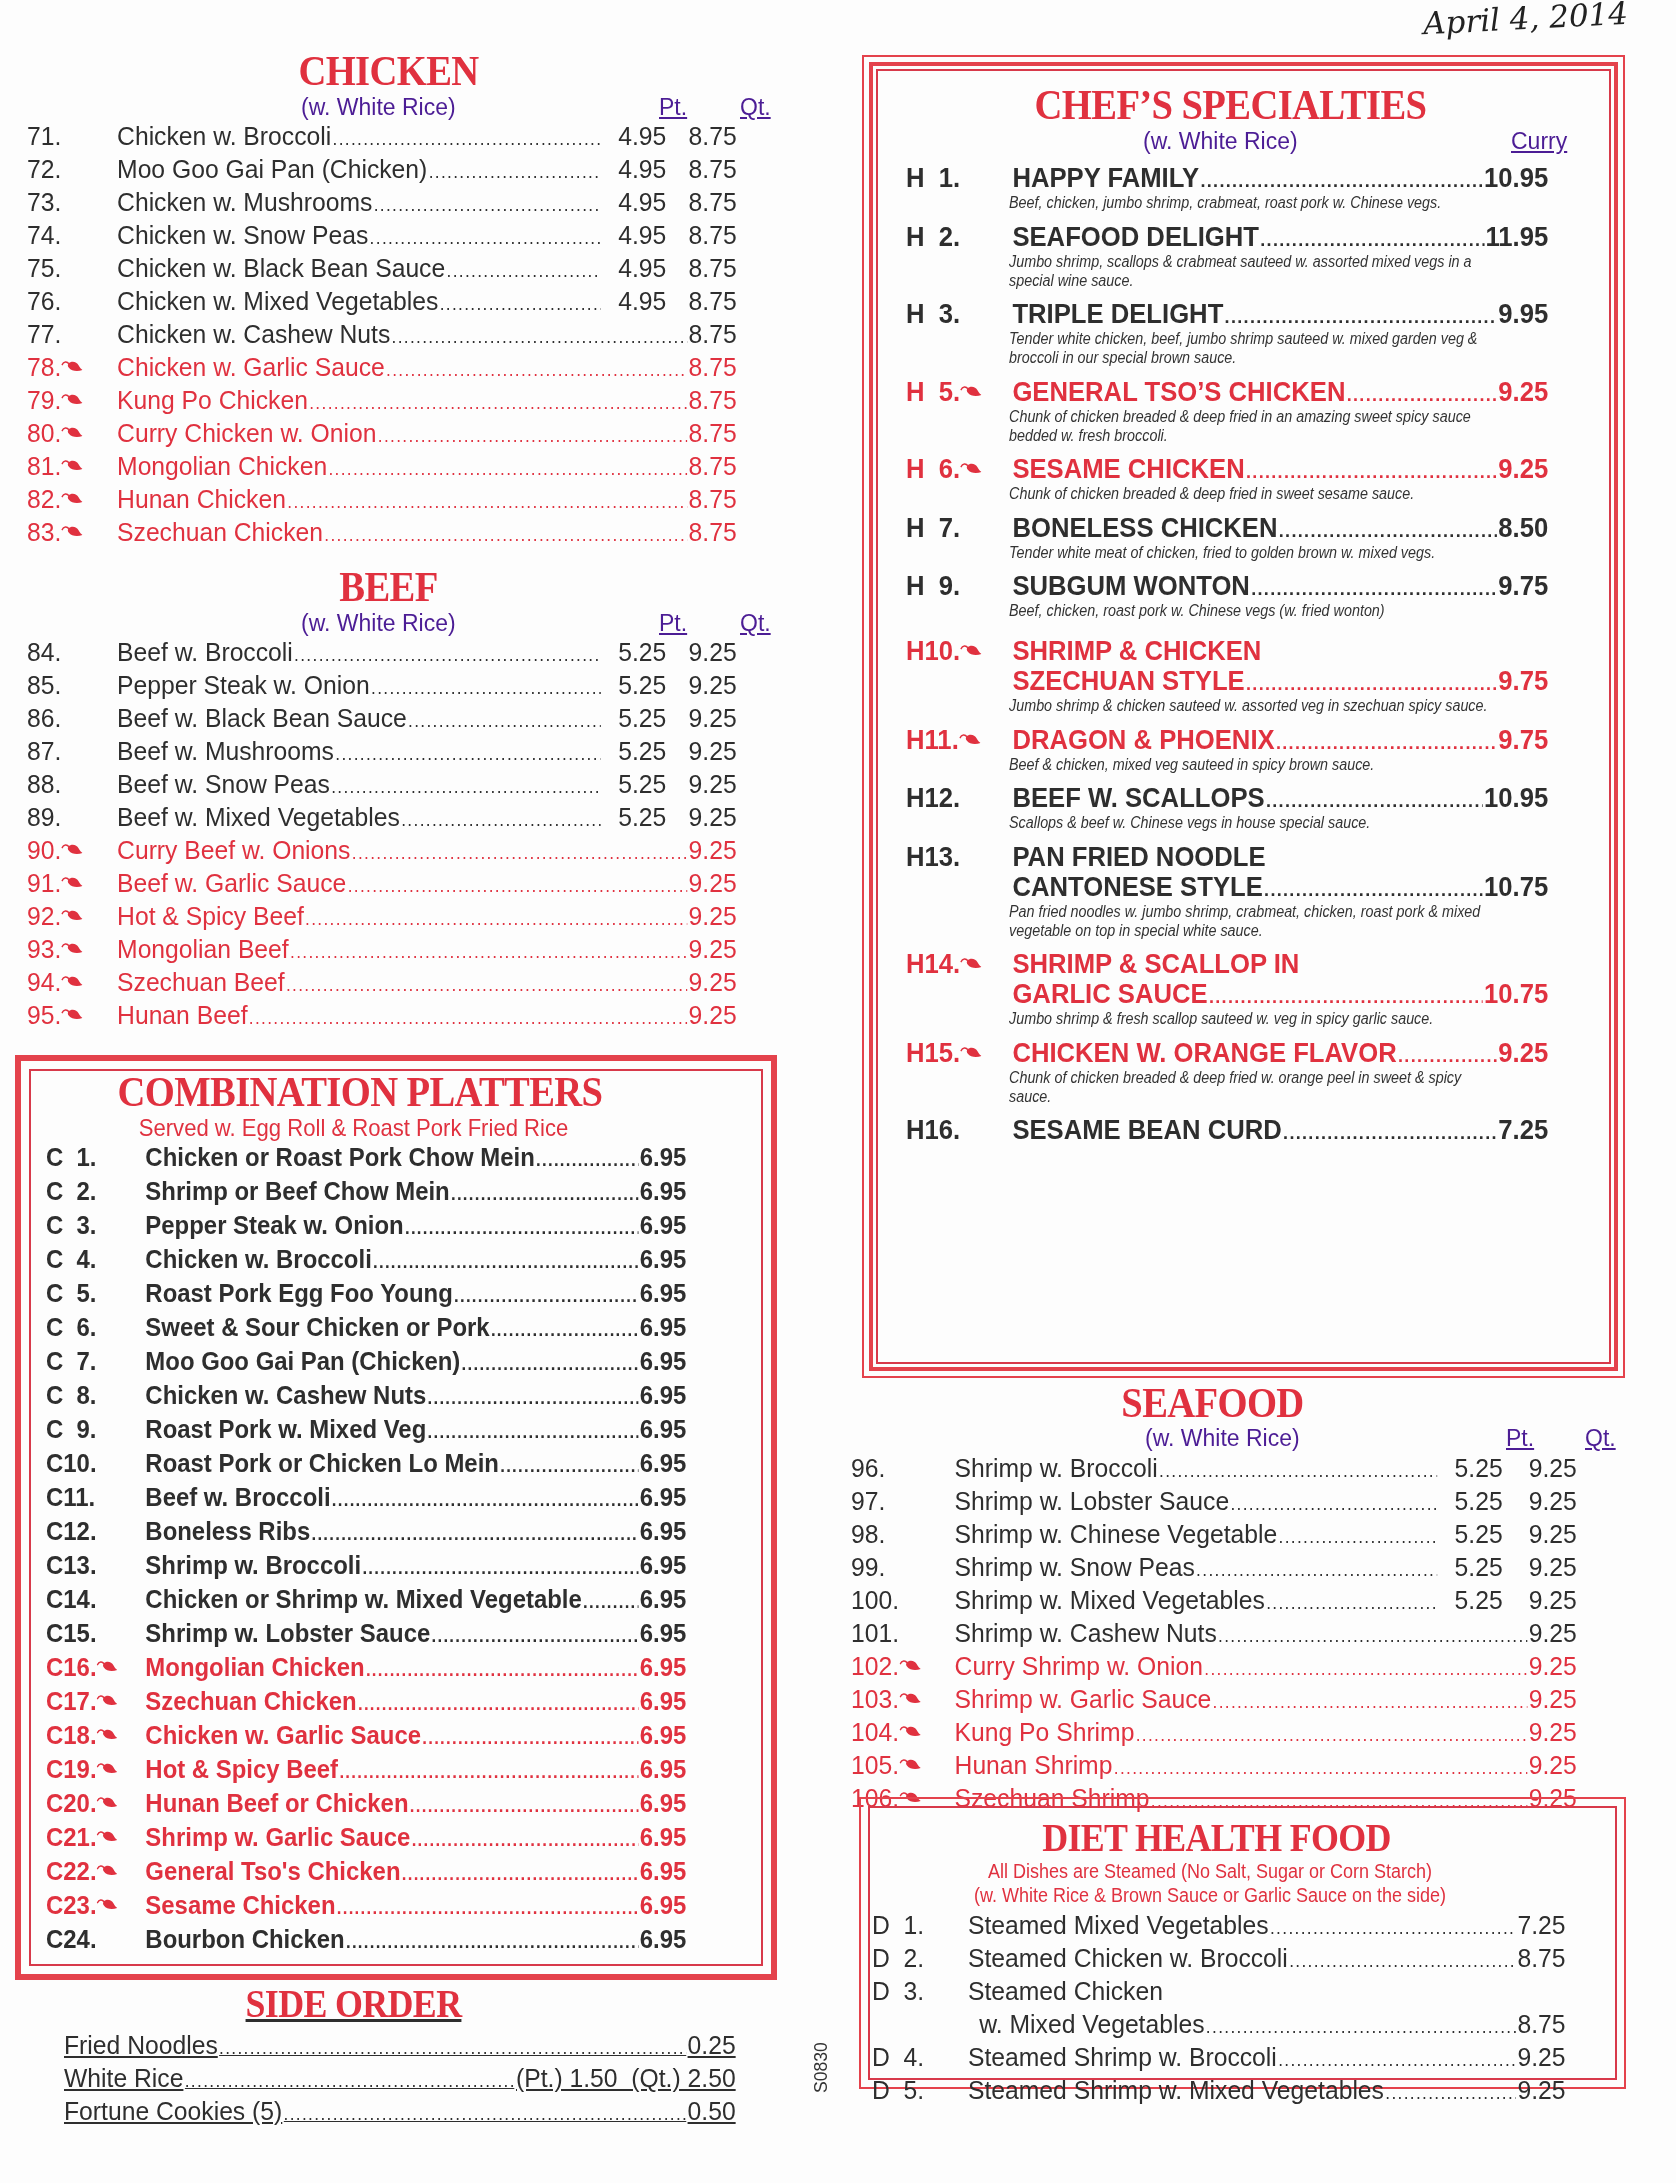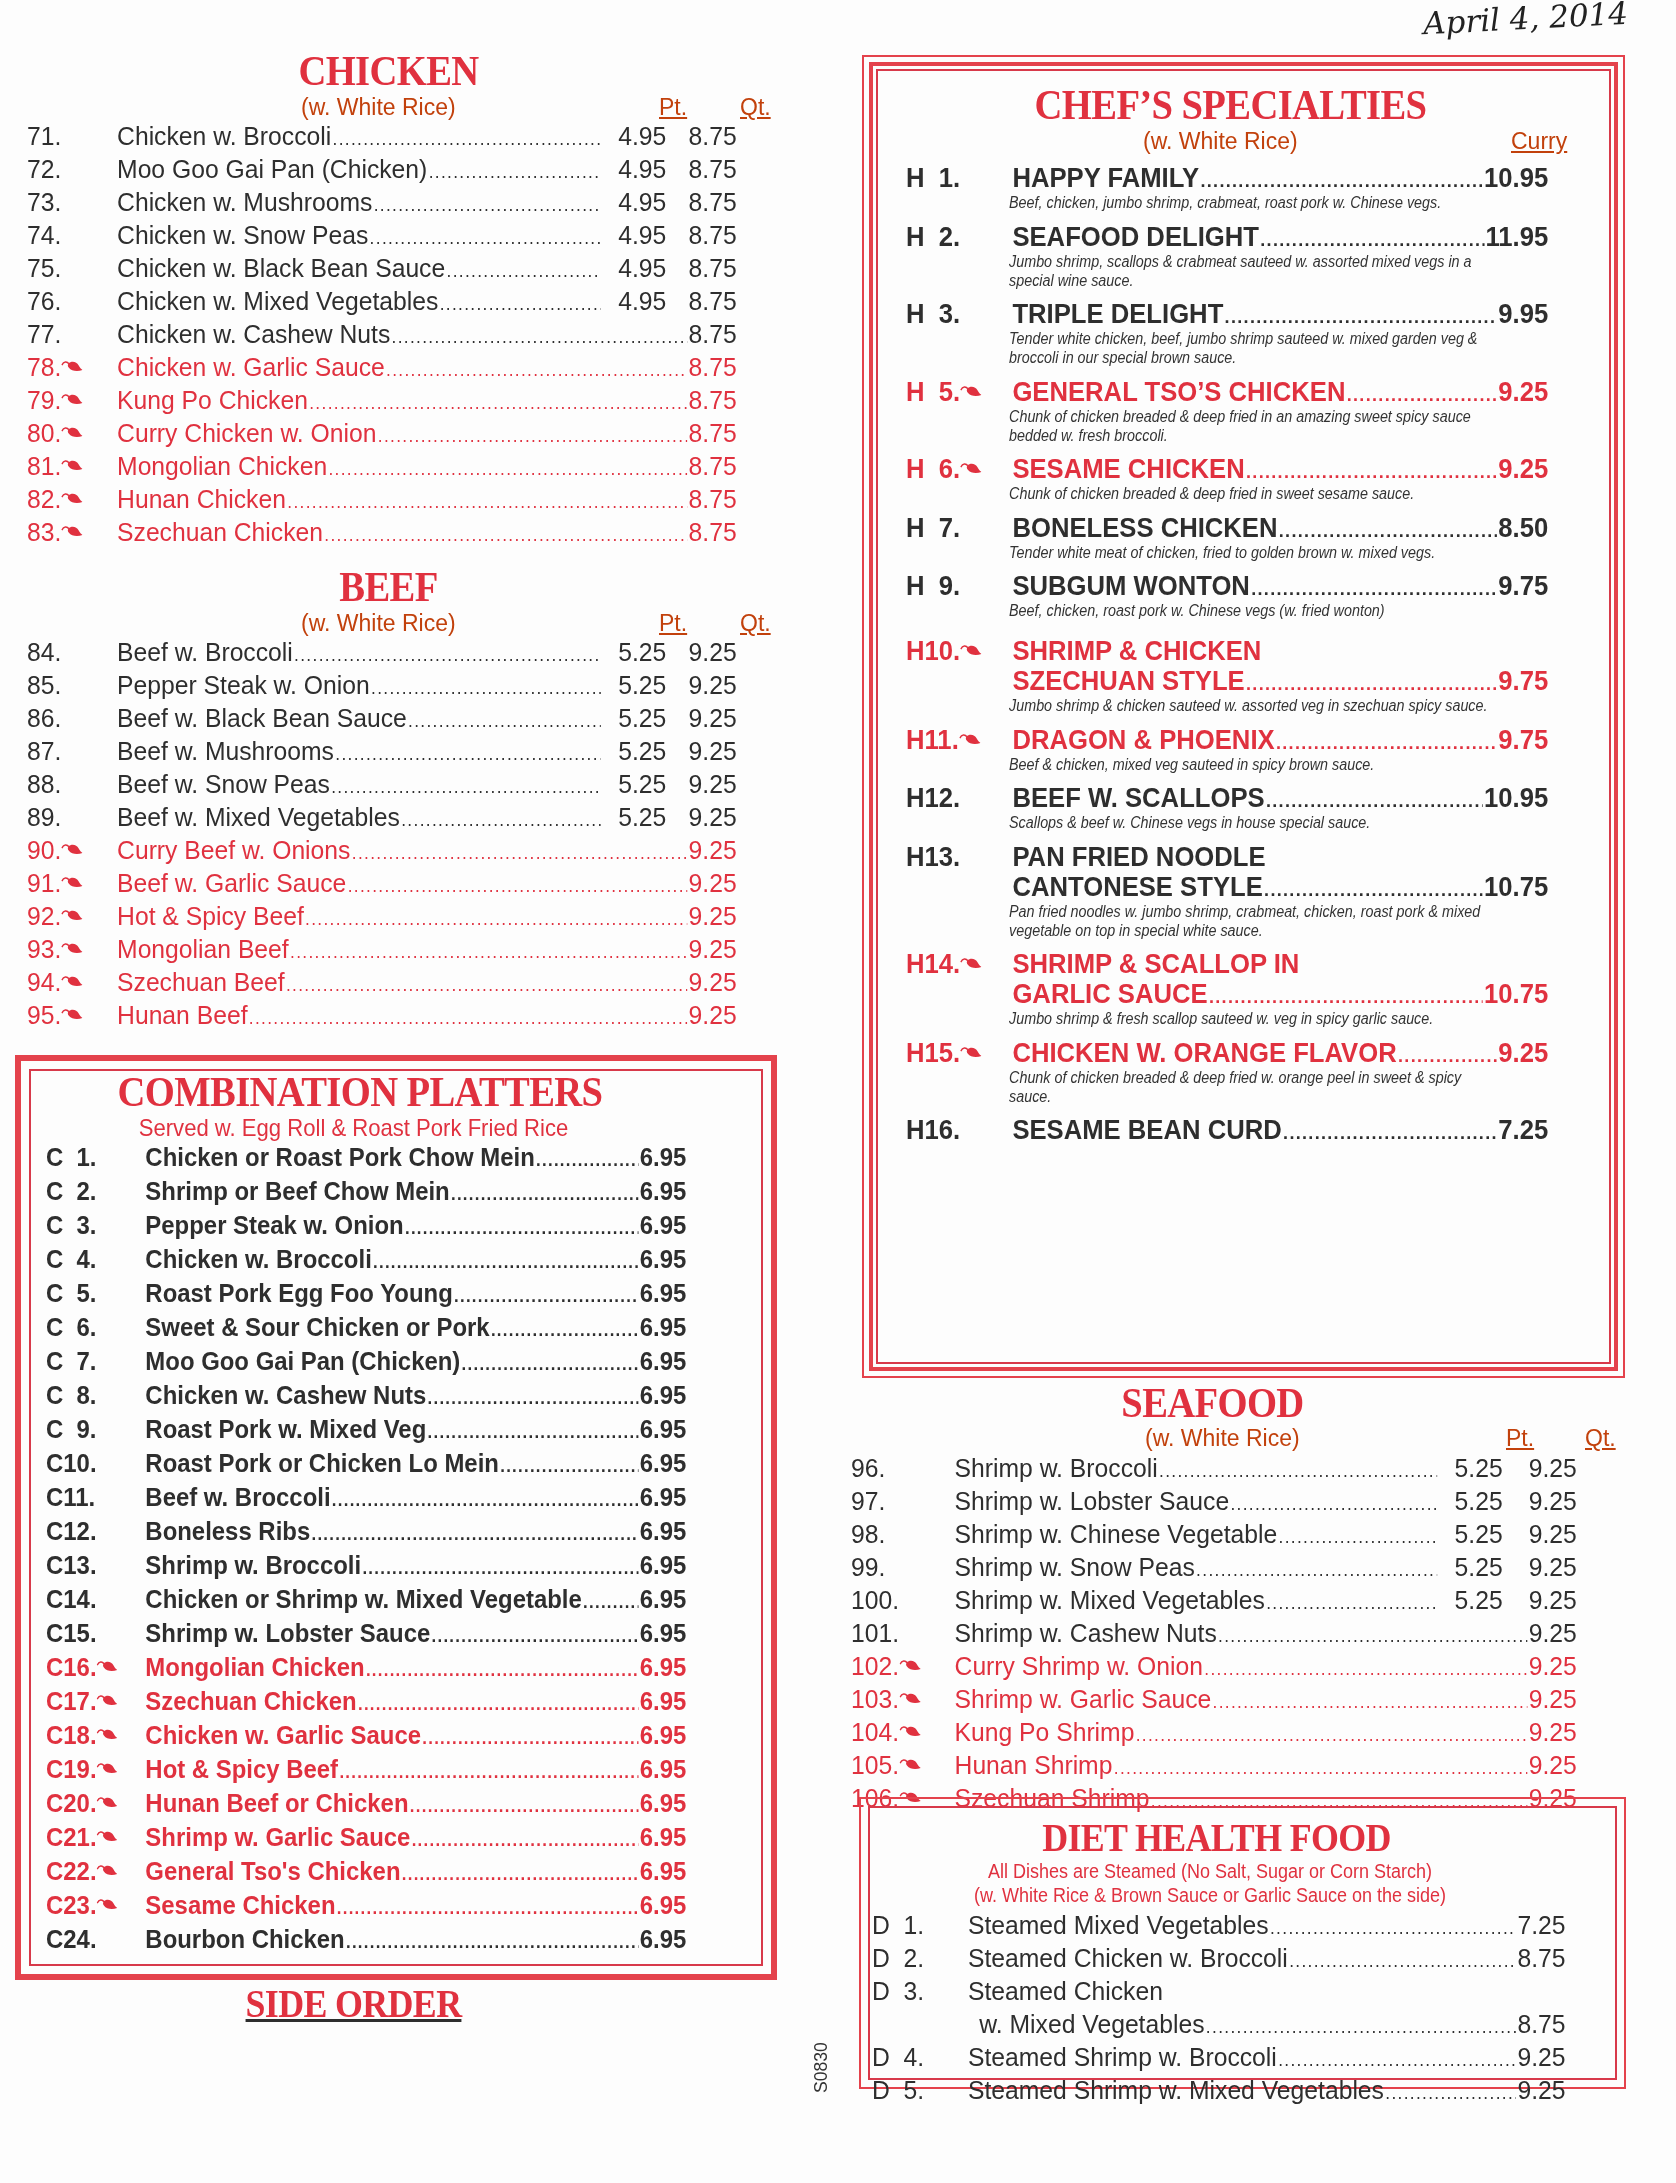--- a/index.html
+++ b/index.html
@@ -1,21 +1,21 @@
 <!DOCTYPE html>
 <html style="font-size:10.8px"><head>
 <meta charset="utf-8">
 <style>
   html, body { margin:0; padding:0; background:#fdfdfd; }
   body { width:1676px; height:2183px; position:relative; overflow:hidden;
          font-family:"Liberation Sans", sans-serif; color:#2e2e2e; }
   .col { position:absolute; }
   .sec-title { font-family:"Liberation Serif", serif; font-weight:bold; color:#e0313f;
                text-align:center; letter-spacing:-0.7px; transform:scaleX(0.92); }
-  .subhdr { position:relative; color:#c2410c; font-size:23px; height:27px; transform-origin:left; }
+  .subhdr { position:relative; color:#4c1d95; font-size:23px; height:27px; transform-origin:left; }
   .subhdr .sub { position:absolute; }
   .subhdr .pt, .subhdr .qt { position:absolute;text-decoration:underline; }
   .row { display:flex; align-items:baseline; white-space:nowrap; }
   .row .num { flex:none; }
   .row .name { flex:none; }
   .row .dots { flex:1; overflow:hidden; margin:0 1.4px; letter-spacing:1.4px; font-size:0.7em; }
   .row .dots::before { content:"................................................................................................................................................................................................................"; }
   .row .p1, .row .p2 { flex:none; text-align:right; }
   .pepper { display:inline-block; width:23px; height:13.5px; position:relative; vertical-align:middle; }
   .pepper svg { position:absolute; left:0; top:-1.4px; }
@@ -464,20 +464,37 @@
         <span class="num" style="width: 108px; white-space: pre; display: inline-flex; align-items: center;">C24.</span>
         <span class="name">Bourbon Chicken</span>
         <span class="dots"></span>
         <span class="p2">6.95</span>
       </div>
     </div>
 </section>
 
 <section class="col plain" style="left:64px; top:1981px; width:707px;text-decoration:underline;">
   <div class="sec-title" style="font-size:39px; height:49px; margin-left:-128px;">SIDE ORDER</div>
+  <div id="side-list">
+      <div class="row">
+        <span class="name">Fried Noodles</span>
+        <span class="dots"></span>
+        <span class="p2" style="white-space: pre;">0.25</span>
+      </div>
+      <div class="row">
+        <span class="name">White Rice</span>
+        <span class="dots"></span>
+        <span class="p2" style="white-space: pre;">(Pt.) 1.50  (Qt.) 2.50</span>
+      </div>
+      <div class="row">
+        <span class="name">Fortune Cookies (5)</span>
+        <span class="dots"></span>
+        <span class="p2" style="white-space: pre;">0.50</span>
+      </div>
+    </div>
 </section>
 
 <div class="code">S0830</div>
 
 <div class="box-chef">
     <div class="b2"></div>
     <div class="b3"></div>
   </div>
 <section class="col chef" style="left:906px; top:81px; width:676px;">
   <div class="sec-title" style="font-size:42px; height:47px; margin-left:-27px;">CHEF’S SPECIALTIES</div>

